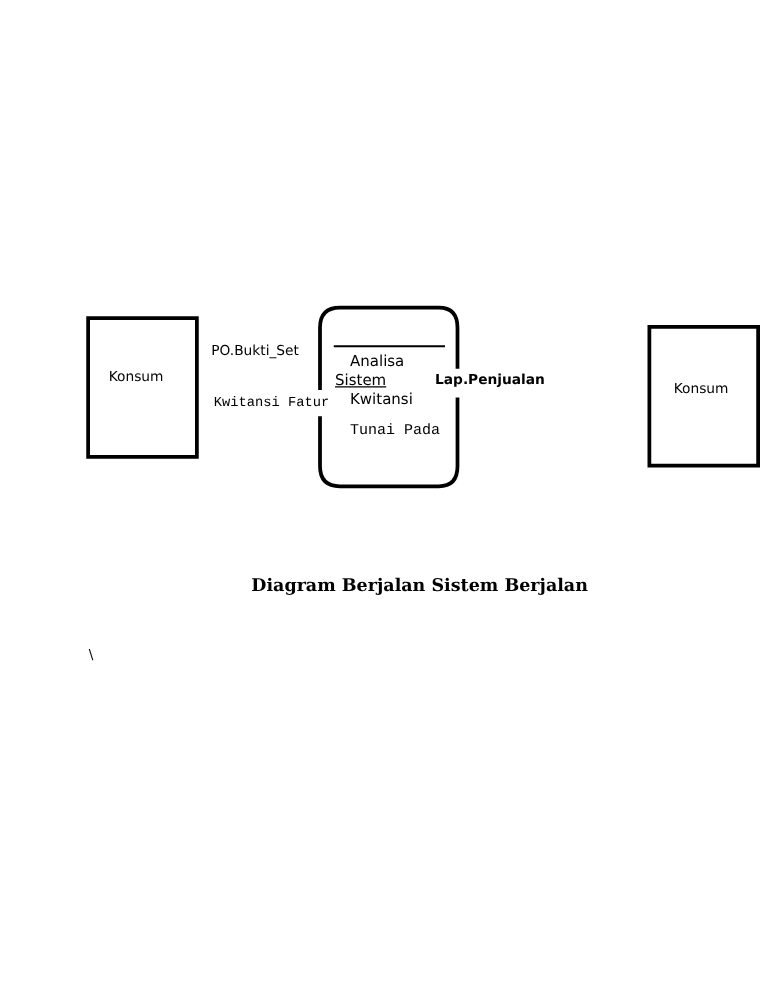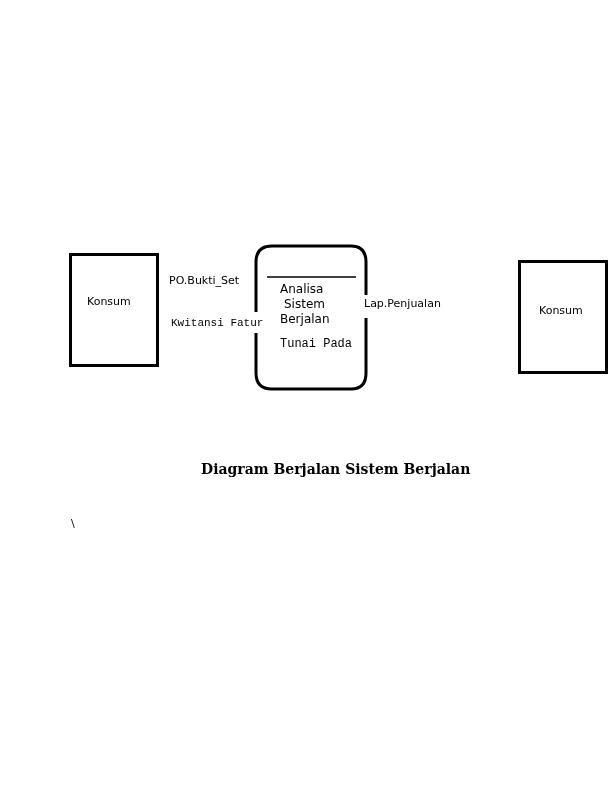--- a/index.html
+++ b/index.html
@@ -26,23 +26,23 @@
 <svg width="612" height="792">
 
   <path d="M256 312 L256 262 Q256 246 272 246 L351 246 Q366 246 366 262 L366 295" fill="none" stroke="#000" stroke-width="3"></path>
 
   <path d="M256 333 L256 373 Q256 389 272 389 L351 389 Q366 389 366 373 L366 318" fill="none" stroke="#000" stroke-width="3"></path>
 
   <line x1="267" y1="277" x2="356" y2="277" stroke="#000" stroke-width="1.5"></line>
 </svg>
 
 <div class="proc-text" style="left:280px; top:282px;">Analisa</div>
-<div class="proc-text" style="left:284px; top:297px;">Sistem</div>
-<div class="proc-text" style="left:280px; top:312px;">Berjalan</div>
+<div class="proc-text" style="left:268px; top:297px;text-decoration:underline;">Sistem</div>
+<div class="proc-text" style="left:280px; top:312px;">Kwitansi</div>
 <div class="proc-text" style="left:280px; top:337px;font-family:Liberation Mono, monospace;">Tunai Pada</div>
 
 <div class="flow-label" style="left:169px; top:274px;">PO.Bukti_Set</div>
 <div class="flow-label" style="left:171px; top:317px;font-family:Liberation Mono, monospace;">Kwitansi Fatur</div>
-<div class="flow-label" style="left:364px; top:297px;">Lap.Penjualan</div>
+<div class="flow-label" style="left:348px; top:297px;font-weight:bold;">Lap.Penjualan</div>
 
 <div class="caption" style="left:201px; top:461px;">Diagram Berjalan Sistem Berjalan</div>
 
 <div class="abs" style="left:71px; top:517px; font-size:11px; font-family:'DejaVu Sans', sans-serif;">\</div>
 
 </body></html>

